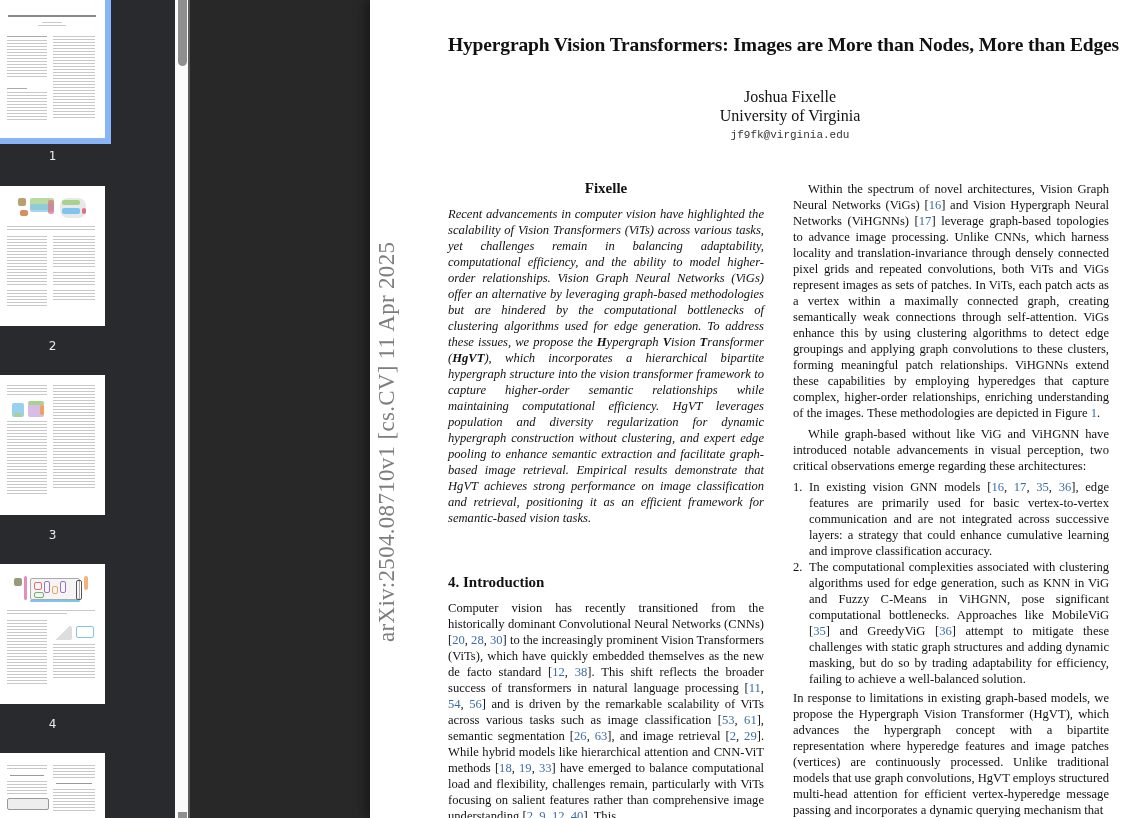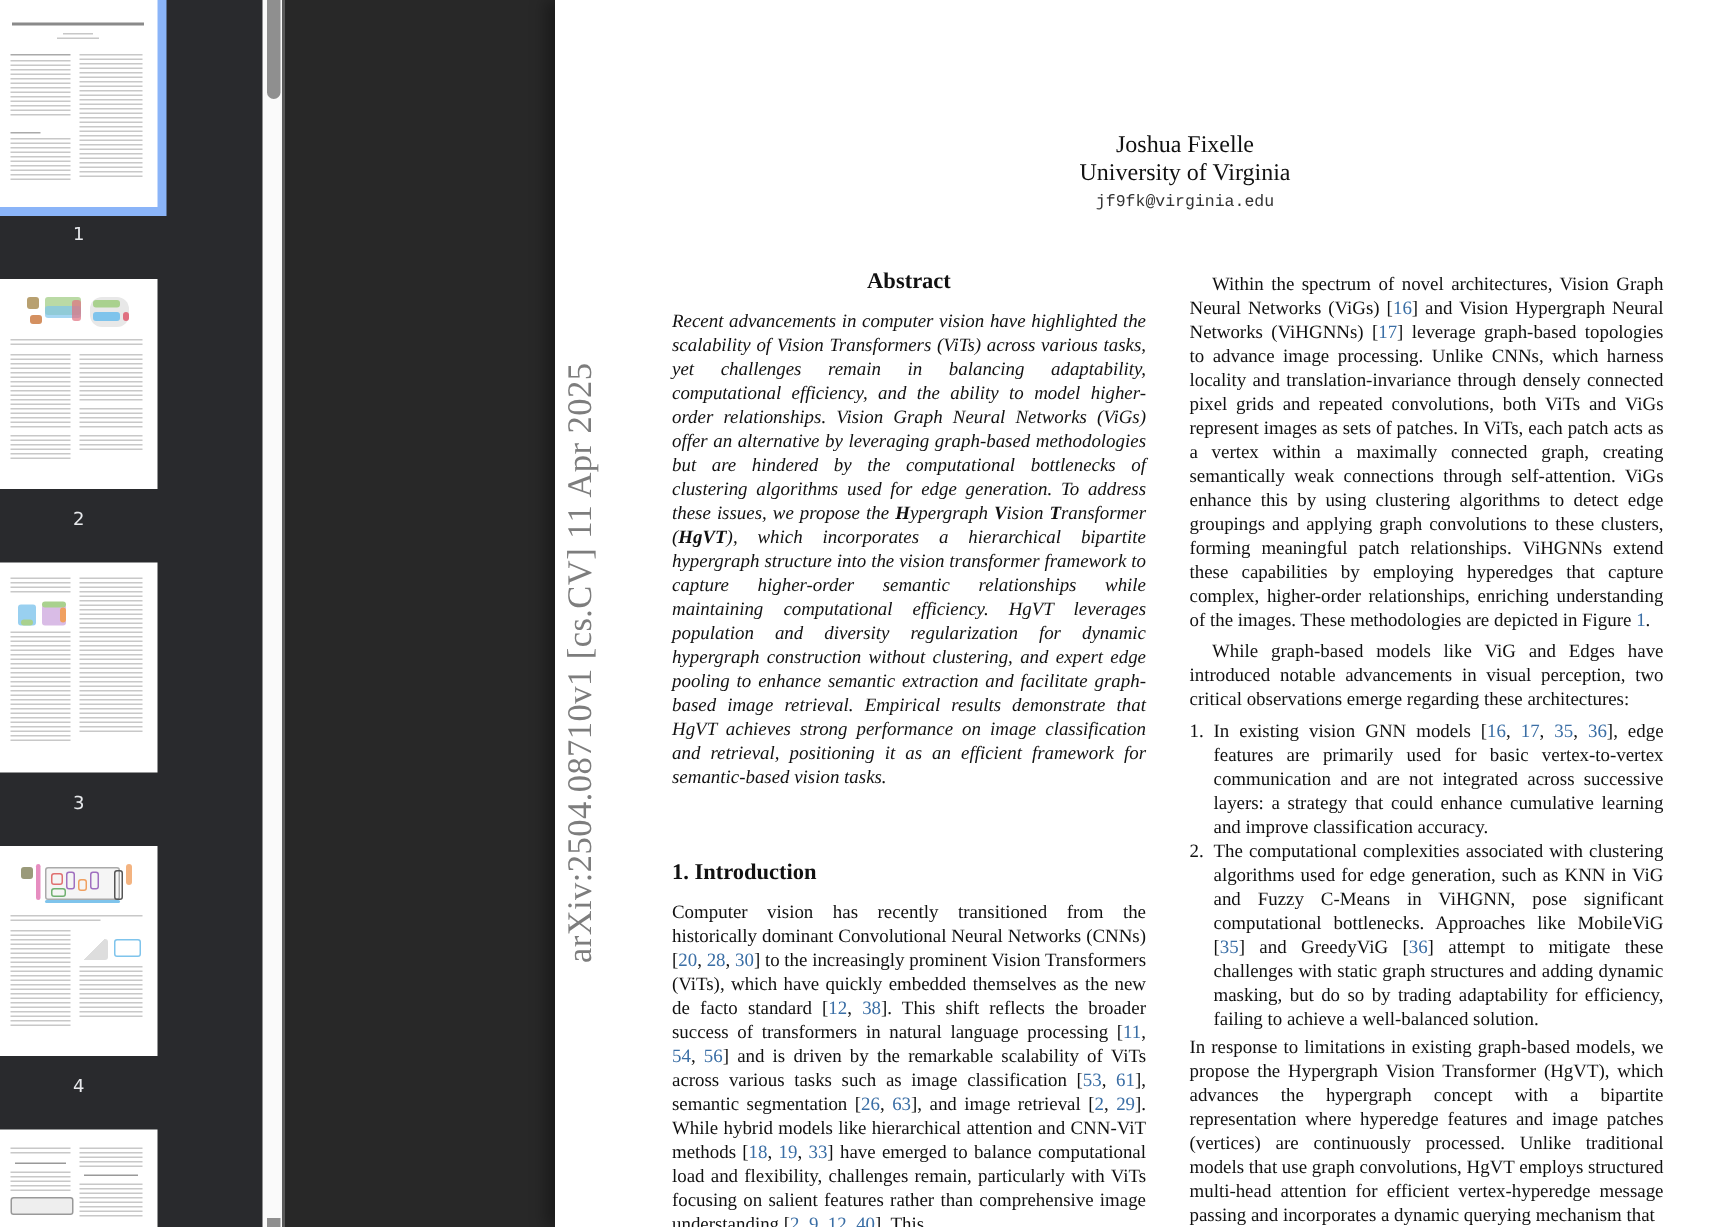--- a/index.html
+++ b/index.html
@@ -383,37 +383,38 @@
 </div>
 
 <div id="sidebar-scroll">
   <div id="scroll-thumb"></div>
   <div id="scroll-arrow-down"></div>
 </div>
 
 <div id="viewer">
   <div id="page">
 
+    <div class="title">Hypergraph Vision Transformers: Images are More than Nodes, More than Edges</div>
     <div class="author">Joshua Fixelle</div>
     <div class="affil">University of Virginia</div>
     <div class="email">jf9fk@virginia.edu</div>
 
     <div class="arxiv-stamp">arXiv:2504.08710v1  [cs.CV]  11 Apr 2025</div>
 
     <div class="col col-left">
-      <div class="abs-head">Abstract</div>
+      <div class="abs-head">Fixelle</div>
       <p class="abstract"><span>Recent advancements in computer vision have highlighted the scalability of Vision Transformers (ViTs) across various tasks, yet challenges remain in balancing adaptability, computational efficiency, and the ability to model higher-order relationships. Vision Graph Neural Networks (ViGs) offer an alternative by leveraging graph-based methodologies but are hindered by the computational bottlenecks of clustering algorithms used for edge generation. To address these issues, we propose the </span><b>H</b><span>ypergraph </span><b>V</b><span>ision </span><b>T</b><span>ransformer (</span><b>HgVT</b><span>), which incorporates a hierarchical bipartite hypergraph structure into the vision transformer framework to capture higher-order semantic relationships while maintaining computational efficiency. HgVT leverages population and diversity regularization for dynamic hypergraph construction without clustering, and expert edge pooling to enhance semantic extraction and facilitate graph-based image retrieval. Empirical results demonstrate that HgVT achieves strong performance on image classification and retrieval, positioning it as an efficient framework for semantic-based vision tasks.</span></p>
 
-      <div class="intro-head">1. Introduction</div>
+      <div class="intro-head">4. Introduction</div>
       <p><span>Computer vision has recently transitioned from the historically dominant Convolutional Neural Networks (CNNs) [</span><a class="cite">20</a><span>, </span><a class="cite">28</a><span>, </span><a class="cite">30</a><span>] to the increasingly prominent Vision Transformers (ViTs), which have quickly embedded themselves as the new de facto standard [</span><a class="cite">12</a><span>, </span><a class="cite">38</a><span>]. This shift reflects the broader success of transformers in natural language processing [</span><a class="cite">11</a><span>, </span><a class="cite">54</a><span>, </span><a class="cite">56</a><span>] and is driven by the remarkable scalability of ViTs across various tasks such as image classification [</span><a class="cite">53</a><span>, </span><a class="cite">61</a><span>], semantic segmentation [</span><a class="cite">26</a><span>, </span><a class="cite">63</a><span>], and image retrieval [</span><a class="cite">2</a><span>, </span><a class="cite">29</a><span>]. While hybrid models like hierarchical attention and CNN-ViT methods [</span><a class="cite">18</a><span>, </span><a class="cite">19</a><span>, </span><a class="cite">33</a><span>] have emerged to balance computational load and flexibility, challenges remain, particularly with ViTs focusing on salient features rather than comprehensive image understanding [</span><a class="cite">2</a><span>, </span><a class="cite">9</a><span>, </span><a class="cite">12</a><span>, </span><a class="cite">40</a><span>]. This</span></p>
     </div>
 
     <div class="col col-right">
       <p class="indent"><span>Within the spectrum of novel architectures, Vision Graph Neural Networks (ViGs) [</span><a class="cite">16</a><span>] and Vision Hypergraph Neural Networks (ViHGNNs) [</span><a class="cite">17</a><span>] leverage graph-based topologies to advance image processing.  Unlike CNNs, which harness locality and translation-invariance through densely connected pixel grids and repeated convolutions, both ViTs and ViGs represent images as sets of patches. In ViTs, each patch acts as a vertex within a maximally connected graph, creating semantically weak connections through self-attention. ViGs enhance this by using clustering algorithms to detect edge groupings and applying graph convolutions to these clusters, forming meaningful patch relationships. ViHGNNs extend these capabilities by employing hyperedges that capture complex, higher-order relationships, enriching understanding of the images. These methodologies are depicted in Figure </span><a class="cite">1</a><span>.</span></p>
-      <p class="indent">While graph-based models like ViG and Edges have introduced notable advancements in visual perception, two critical observations emerge regarding these architectures:</p>
+      <p class="indent">While graph-based without like ViG and ViHGNN have introduced notable advancements in visual perception, two critical observations emerge regarding these architectures:</p>
       <ol class="obs">
         <li><span class="num">1.</span><span>In existing vision GNN models [</span><a class="cite">16</a><span>, </span><a class="cite">17</a><span>, </span><a class="cite">35</a><span>, </span><a class="cite">36</a><span>], edge features are primarily used for basic vertex-to-vertex communication and are not integrated across successive layers: a strategy that could enhance cumulative learning and improve classification accuracy.</span></li>
         <li><span class="num">2.</span><span>The computational complexities associated with clustering algorithms used for edge generation, such as KNN in ViG and Fuzzy C-Means in ViHGNN, pose significant computational bottlenecks.  Approaches like MobileViG [</span><a class="cite">35</a><span>] and GreedyViG [</span><a class="cite">36</a><span>] attempt to mitigate these challenges with static graph structures and adding dynamic masking, but do so by trading adaptability for efficiency, failing to achieve a well-balanced solution.</span></li>
       </ol>
       <p class="after-list">In response to limitations in existing graph-based models, we propose the Hypergraph Vision Transformer (HgVT), which advances the hypergraph concept with a bipartite representation where hyperedge features and image patches (vertices) are continuously processed. Unlike traditional models that use graph convolutions, HgVT employs structured multi-head attention for efficient vertex-hyperedge message passing and incorporates a dynamic querying mechanism that</p>
     </div>
   </div>
 
 </div>
 

